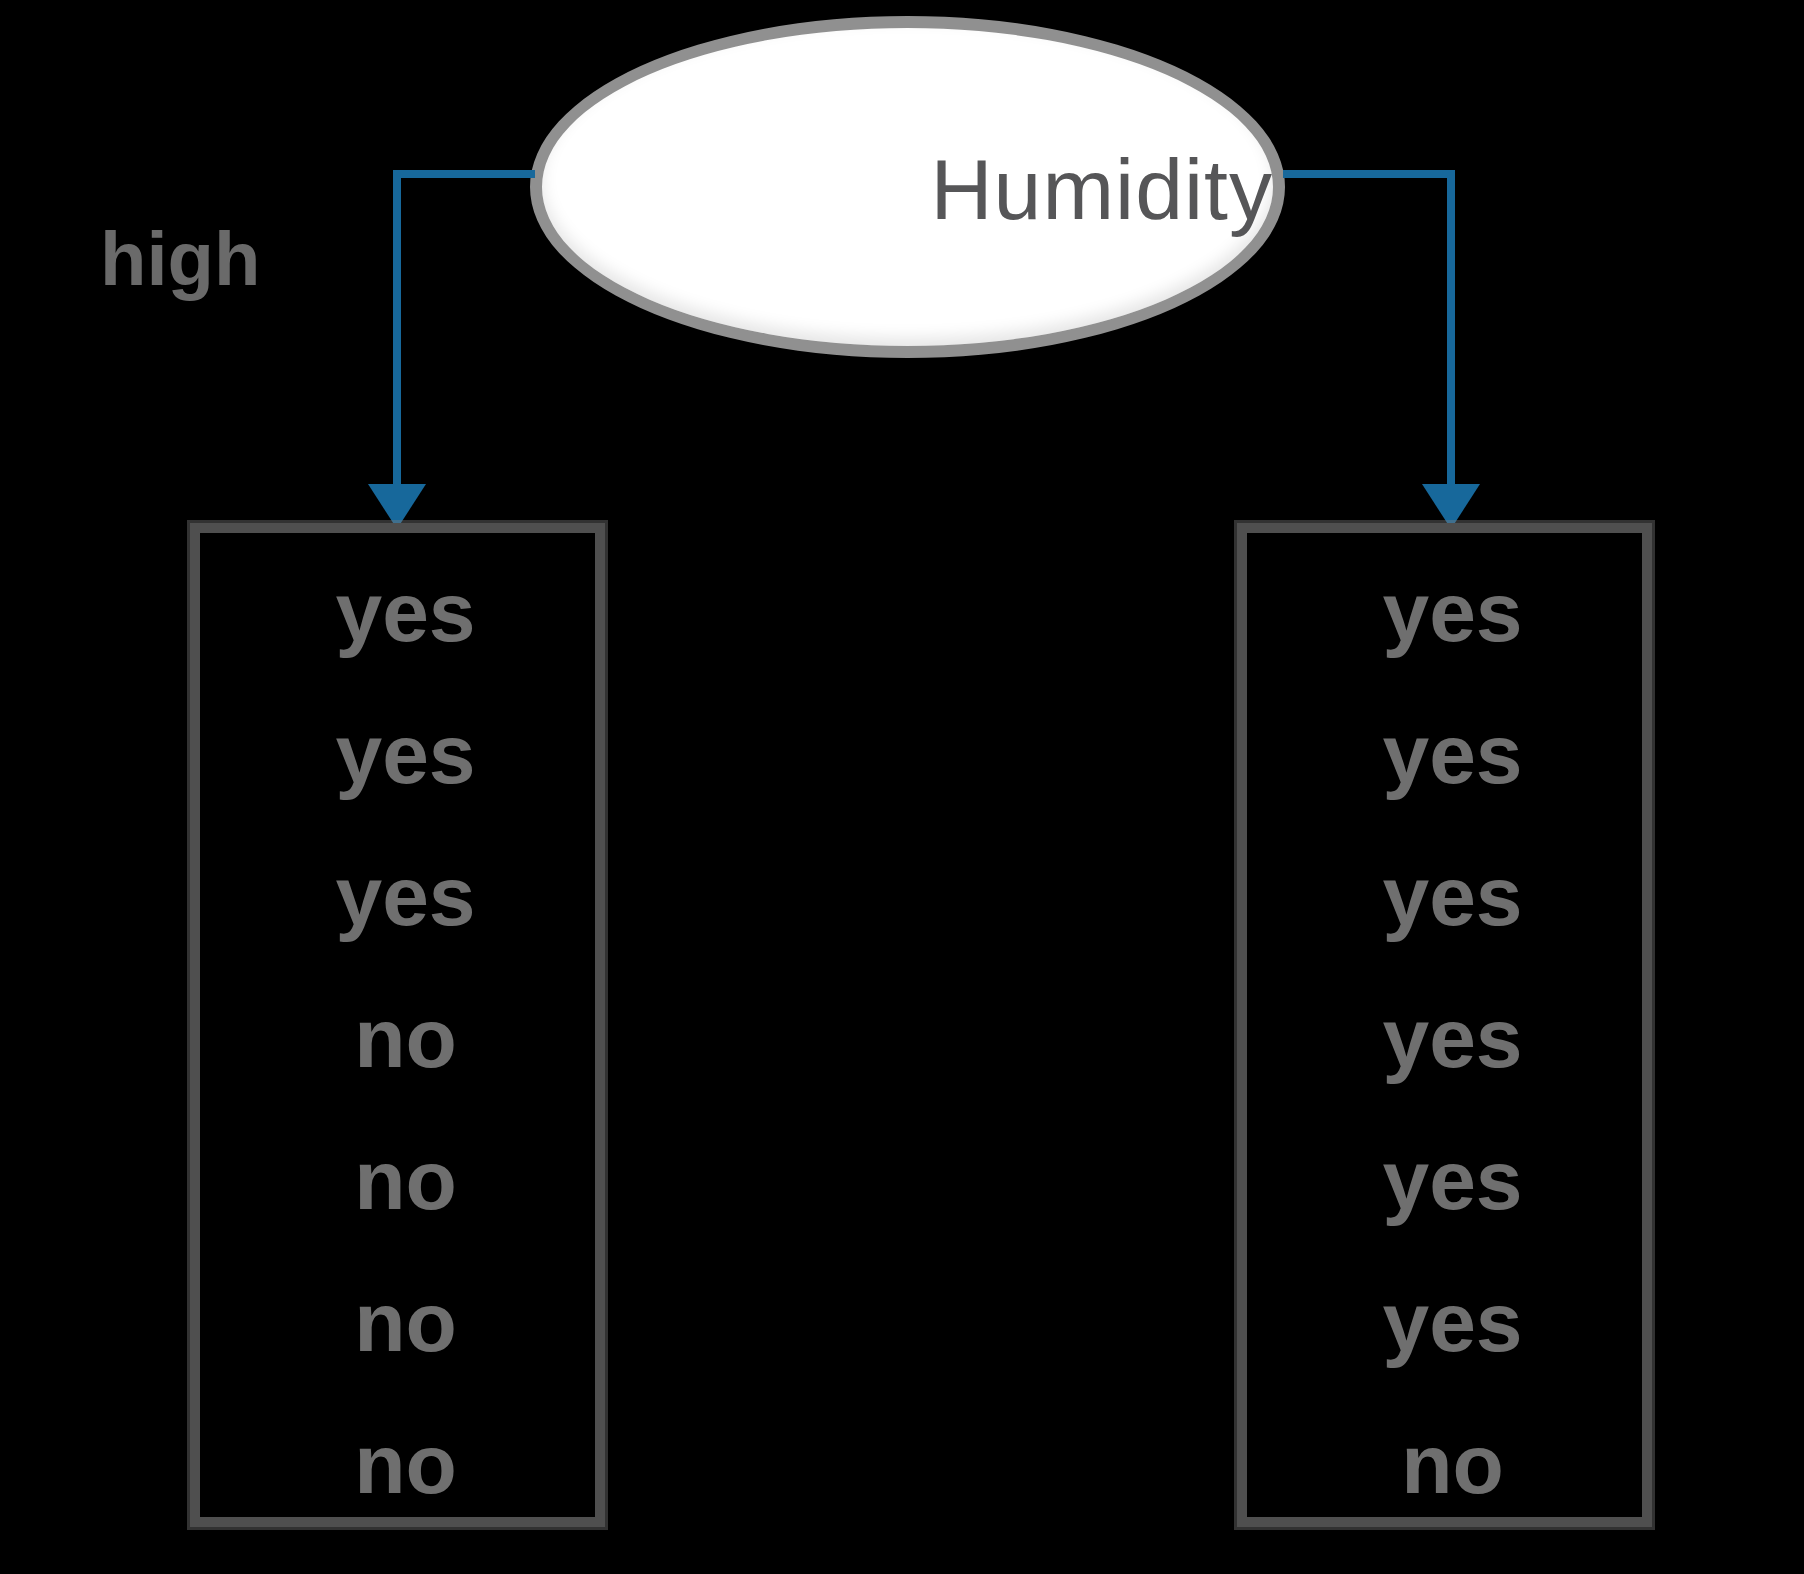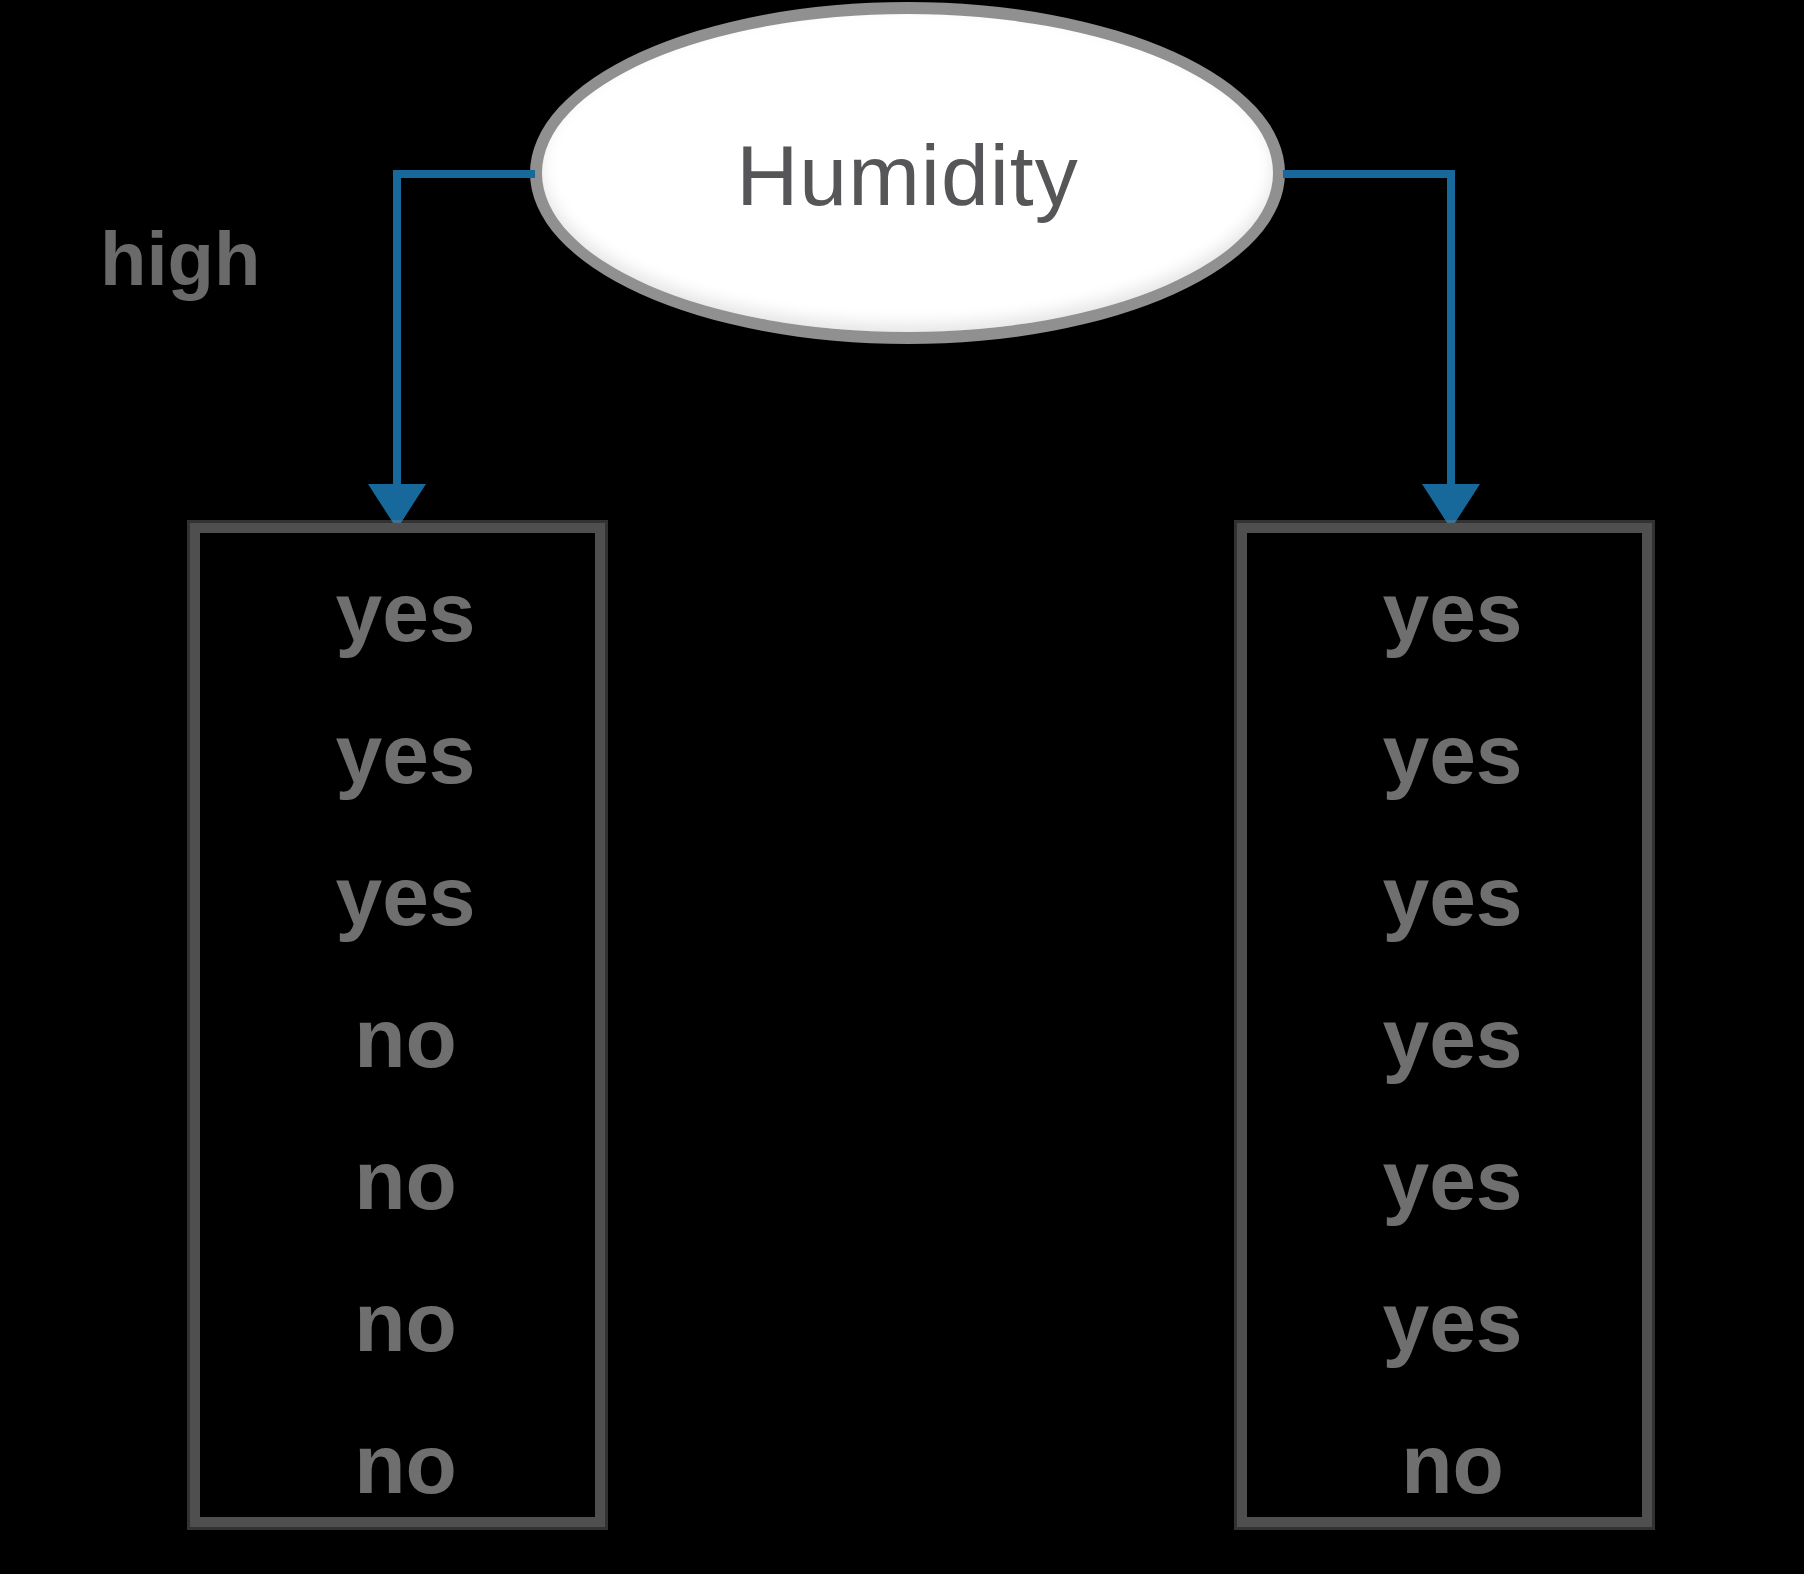--- a/index.html
+++ b/index.html
@@ -13,30 +13,30 @@
     height: 1574px;
     background: var(--bg, #000);
     overflow: hidden;
     font-family: "Liberation Sans", sans-serif;
   }
 
   
   .node-ellipse {
     position: absolute;
     left: 530px;
-    top: 2px;
+    top: 16px;
     width: 755px;
     height: 342px;
     background: var(--node-fill, #fff);
     border: 12px solid var(--node-border, #909090);
     border-radius: 50%;
     box-sizing: border-box;
     display: flex;
     align-items: center;
-    justify-content: center;
+    justify-content: flex-end;
     box-shadow: inset 0 -8px 16px rgba(0,0,0,0.10);
   }
   .node-ellipse .node-label {
     color: var(--root-text, #565658);
     font-size: 86px;
     font-weight: 400;
     letter-spacing: 1px;
     transform: translateY(2px);
   }
 

